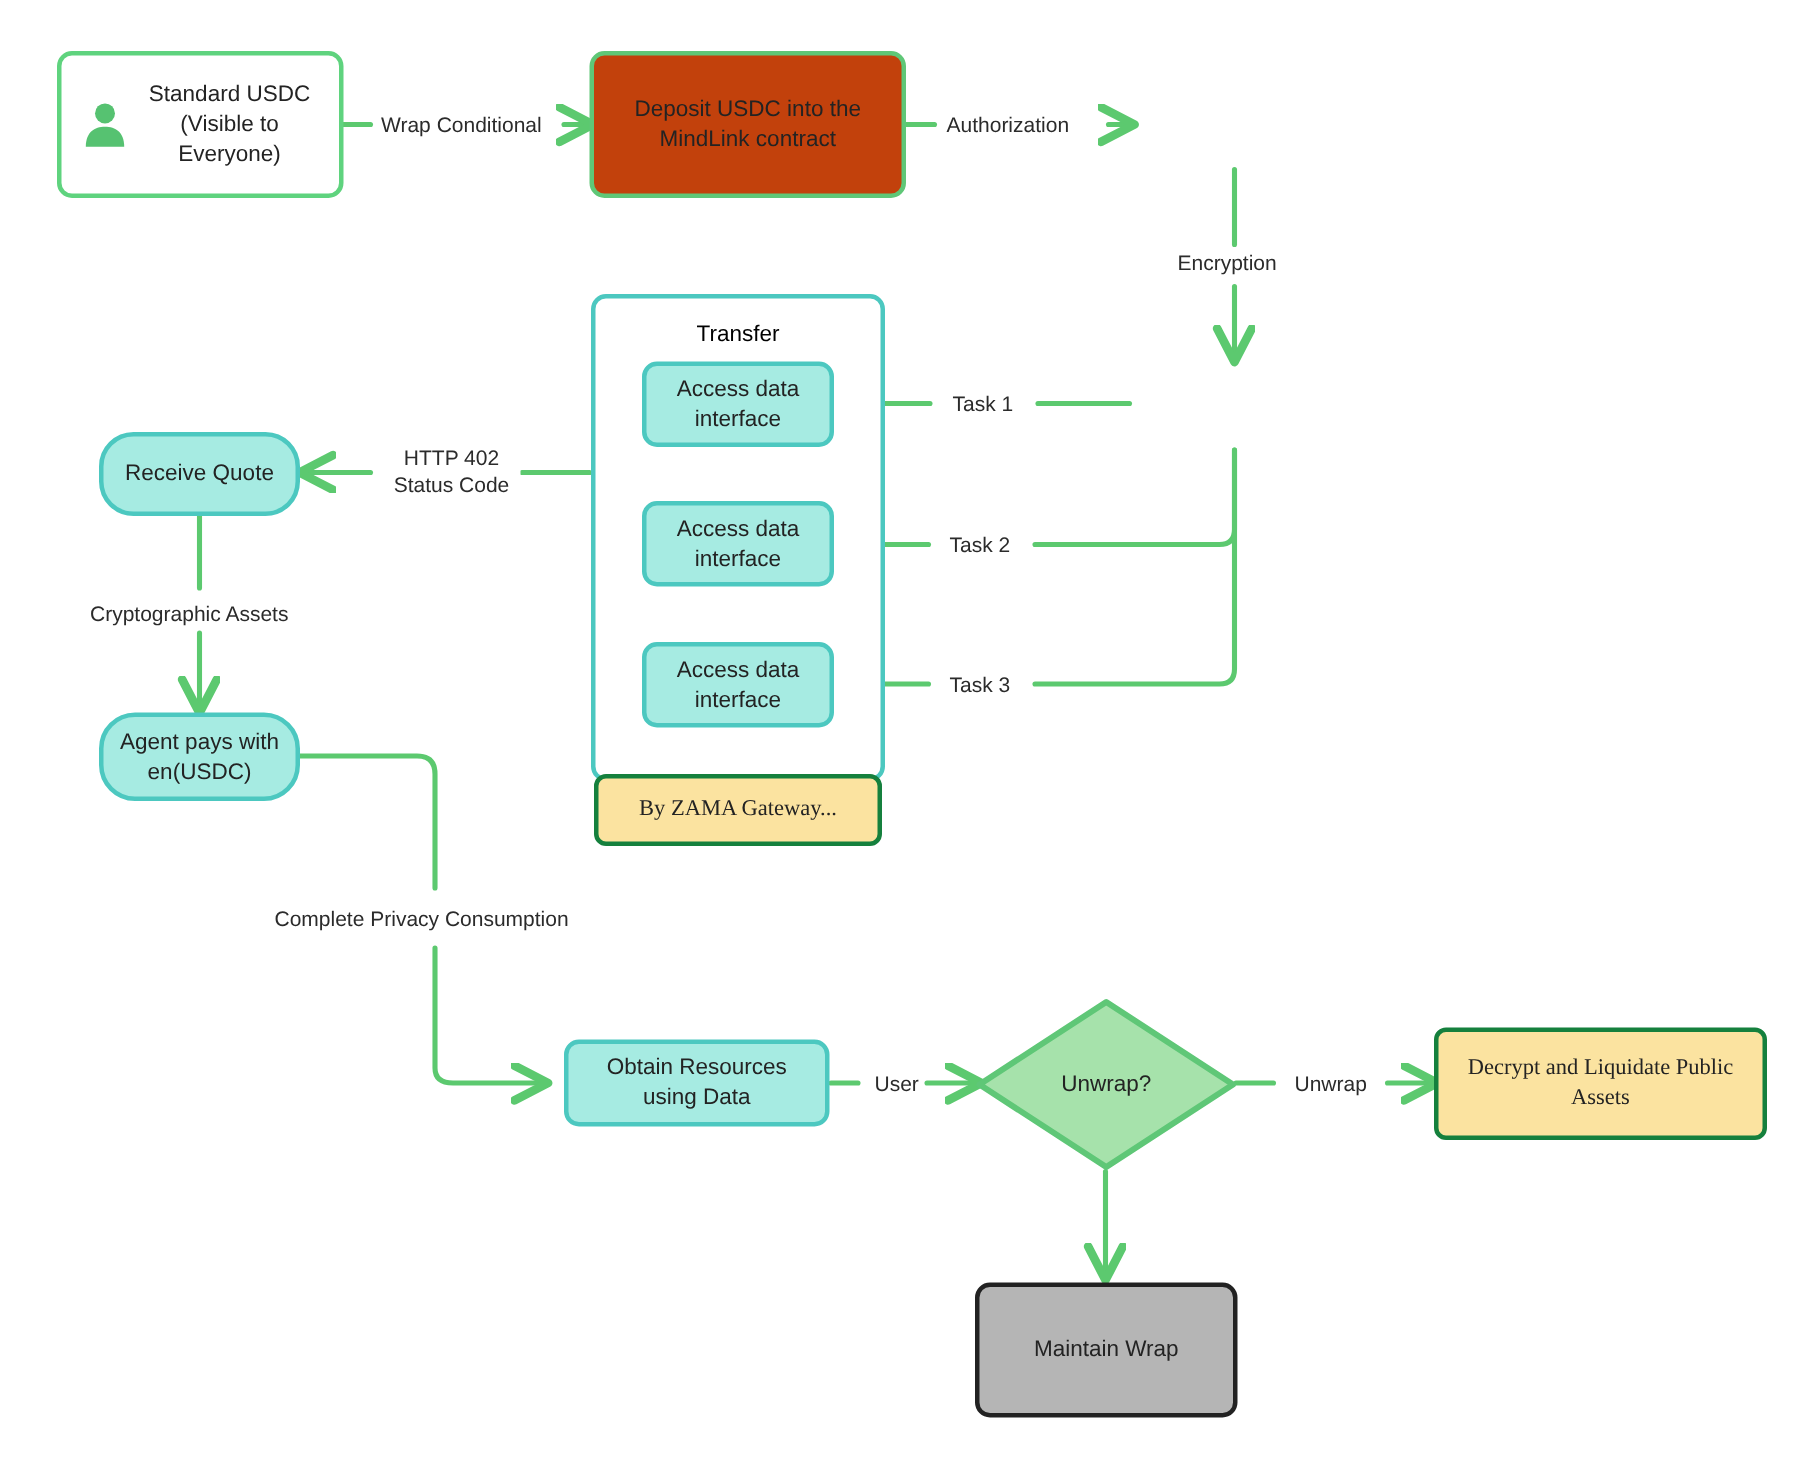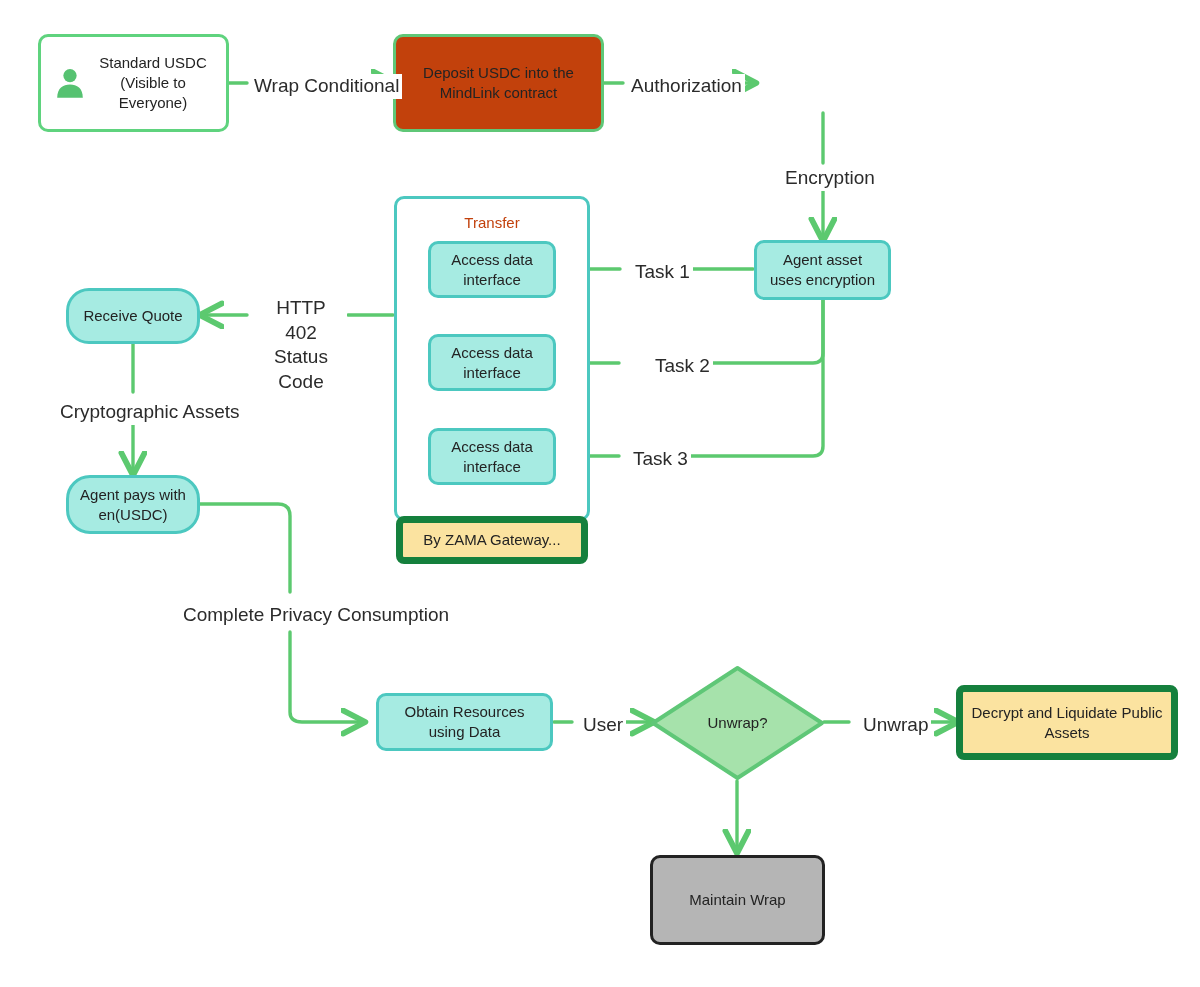--- a/index.html
+++ b/index.html
@@ -53,22 +53,23 @@
   }
   
   .n-teal {
     background: #a6ebe2;
     border: 3px solid #4cc8c0;
     border-radius: 10px;
   }
   
   .n-yellow {
     background: #fbe3a0;
-    border: 7px solid #15803d;
+    border: 3px solid #15803d;
     border-radius: 8px;
+    font-family: Liberation Serif, serif;
   }
   
   .n-grey {
     background: #b5b5b5;
     border: 3px solid #222222;
     border-radius: 10px;
   }
   
   .n-group {
     background: #ffffff;
@@ -77,42 +78,42 @@
     z-index: 2;
     display: block;
   }
   .n-group .grp-title {
     position: absolute;
     top: 14px;
     left: 0;
     right: 0;
     text-align: center;
     font-size: 15px;
-    color: #c2410c;
+    color: #000000;
   }
 
   
   .n-diamond {
     background: transparent;
     border: none;
   }
   .n-diamond .dia-shape {
     position: absolute;
     inset: 0;
   }
   .n-diamond .dia-shape svg { display: block; width: 100%; height: 100%; }
   .n-diamond .lbl {
     position: relative;
     z-index: 2;
   }
 
   
   .elabel {
     position: absolute;
-    font-size: 19px;
+    font-size: 14px;
     color: #2b2b2b;
     line-height: 1.3;
     text-align: center;
     white-space: nowrap;
     z-index: 4;
     background: #ffffff;
     padding: 0 3px;
   }
   .elabel.two-line { white-space: normal; }
 
@@ -190,26 +191,20 @@
   </div>
 
   <div class="node n-green" style="left:393px; top:34px; width:211px; height:98px;">
     <span class="lbl">
       <span>Deposit USDC into the</span><br>
       <span>MindLink contract</span>
     </span>
   </div>
 
 
-  <div class="node n-teal" style="left:754px; top:240px; width:137px; height:60px;">
-    <span class="lbl">
-      <span>Agent asset</span><br>
-      <span>uses encryption</span>
-    </span>
-  </div>
 
   <div class="node n-group" style="left:394px; top:196px; width:196px; height:325px;">
     <span class="grp-title">Transfer</span>
   </div>
 
   <div class="node n-teal" style="left:428px; top:241px; width:128px; height:57px;">
     <span class="lbl">
       <span>Access data</span><br>
       <span>interface</span>
     </span>
@@ -272,21 +267,21 @@
   </div>
 
   <div class="elabel" style="left:251px; top:74px;">Wrap Conditional</div>
 
   <div class="elabel" style="left:628px; top:74px;">Authorization</div>
 
   <div class="elabel" style="left:782px; top:166px;">Encryption</div>
 
   <div class="elabel" style="left:632px; top:260px;">Task 1</div>
 
-  <div class="elabel" style="left:652px; top:354px;">Task 2</div>
+  <div class="elabel" style="left:630px; top:354px;">Task 2</div>
 
   <div class="elabel" style="left:630px; top:447px;">Task 3</div>
 
   <div class="elabel two-line" style="left:255px; top:296px; width:92px;">
     <span>HTTP 402</span><br>
     <span>Status Code</span>
   </div>
 
   <div class="elabel" style="left:57px; top:400px;">Cryptographic Assets</div>
 

